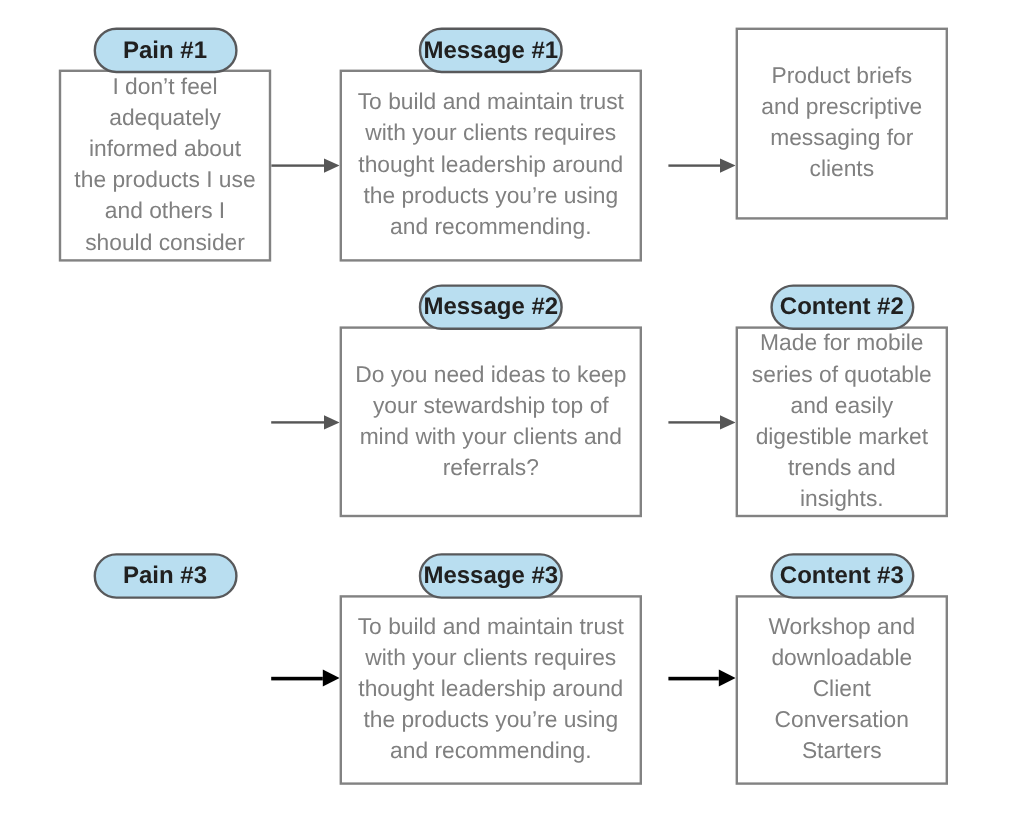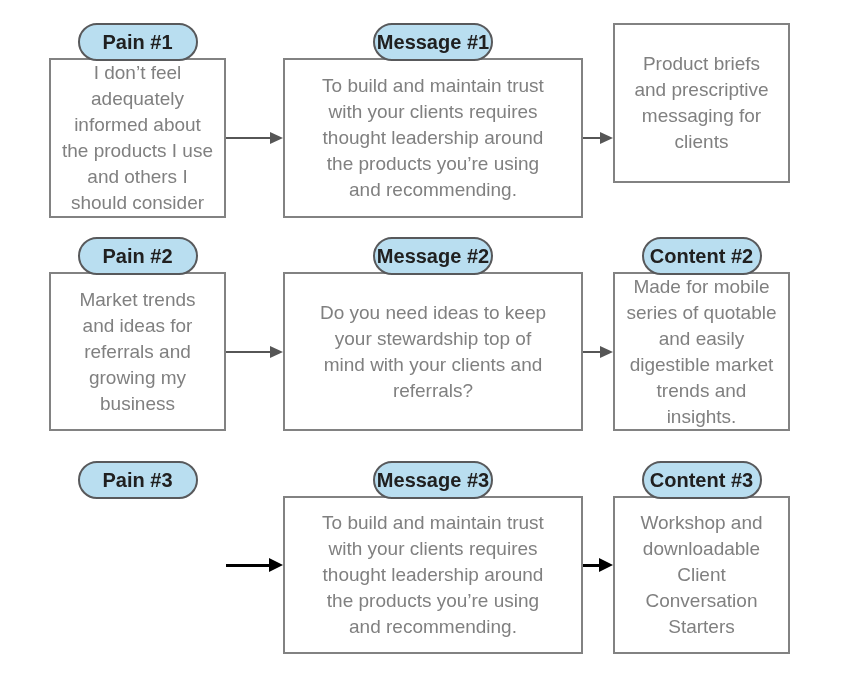--- a/index.html
+++ b/index.html
@@ -15,21 +15,21 @@
     font-family: "Liberation Sans", sans-serif;
     overflow: hidden;
   }
   .cell {
     position: absolute;
     display: flex;
     flex-direction: column;
     align-items: center;
   }
   .col-pain    { left: 49px;  width: 177px; }
-  .col-message { left: 283px; width: 300px; }
+  .col-message { left: 283px; width: 252px; }
   .col-content { left: 613px; width: 177px; }
   .row-1 { top: 23px; }
   .row-2 { top: 237px; }
   .row-3 { top: 461px; }
 
   .pill {
     box-sizing: border-box;
     width: 120px;
     height: 38px;
     border: 2px solid var(--pill-border, #58595b);
@@ -134,32 +134,20 @@
   </div>
   <div class="cell col-content row-1">
     <div class="box">
       <div class="box-text">Product briefs
 and prescriptive
 messaging for
 clients</div>
     </div>
   </div>
 
-  <div class="cell col-pain row-2">
-    <div class="pill">
-      <span>Pain #2</span>
-    </div>
-    <div class="box">
-      <div class="box-text">Market trends
-and ideas for
-referrals and
-growing my
-business</div>
-    </div>
-  </div>
   <div class="cell col-message row-2">
     <div class="pill">
       <span>Message #2</span>
     </div>
     <div class="box">
       <div class="box-text">Do you need ideas to keep
 your stewardship top of
 mind with your clients and
 referrals?</div>
     </div>

